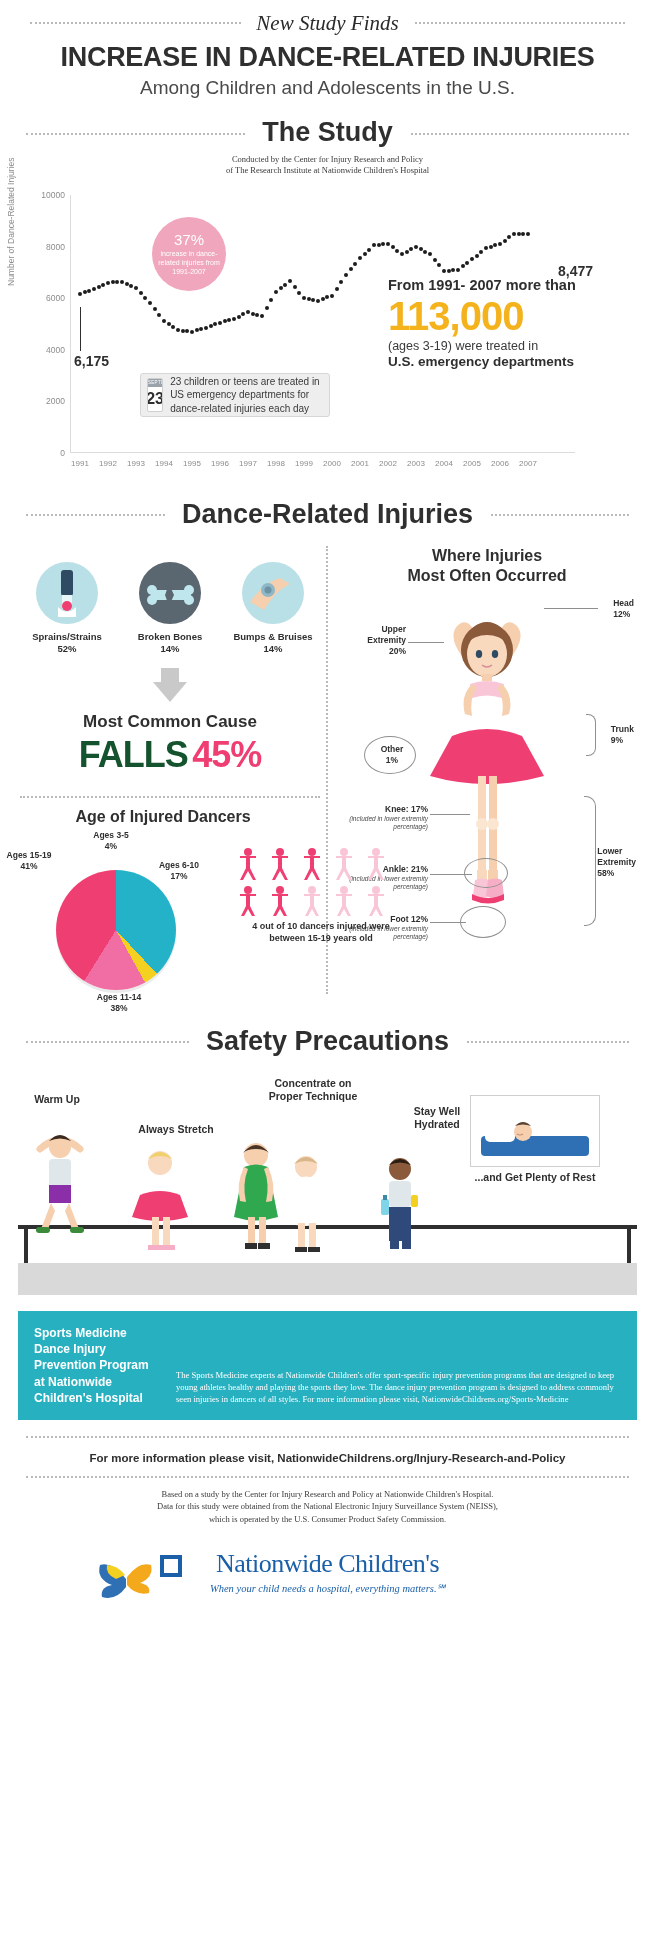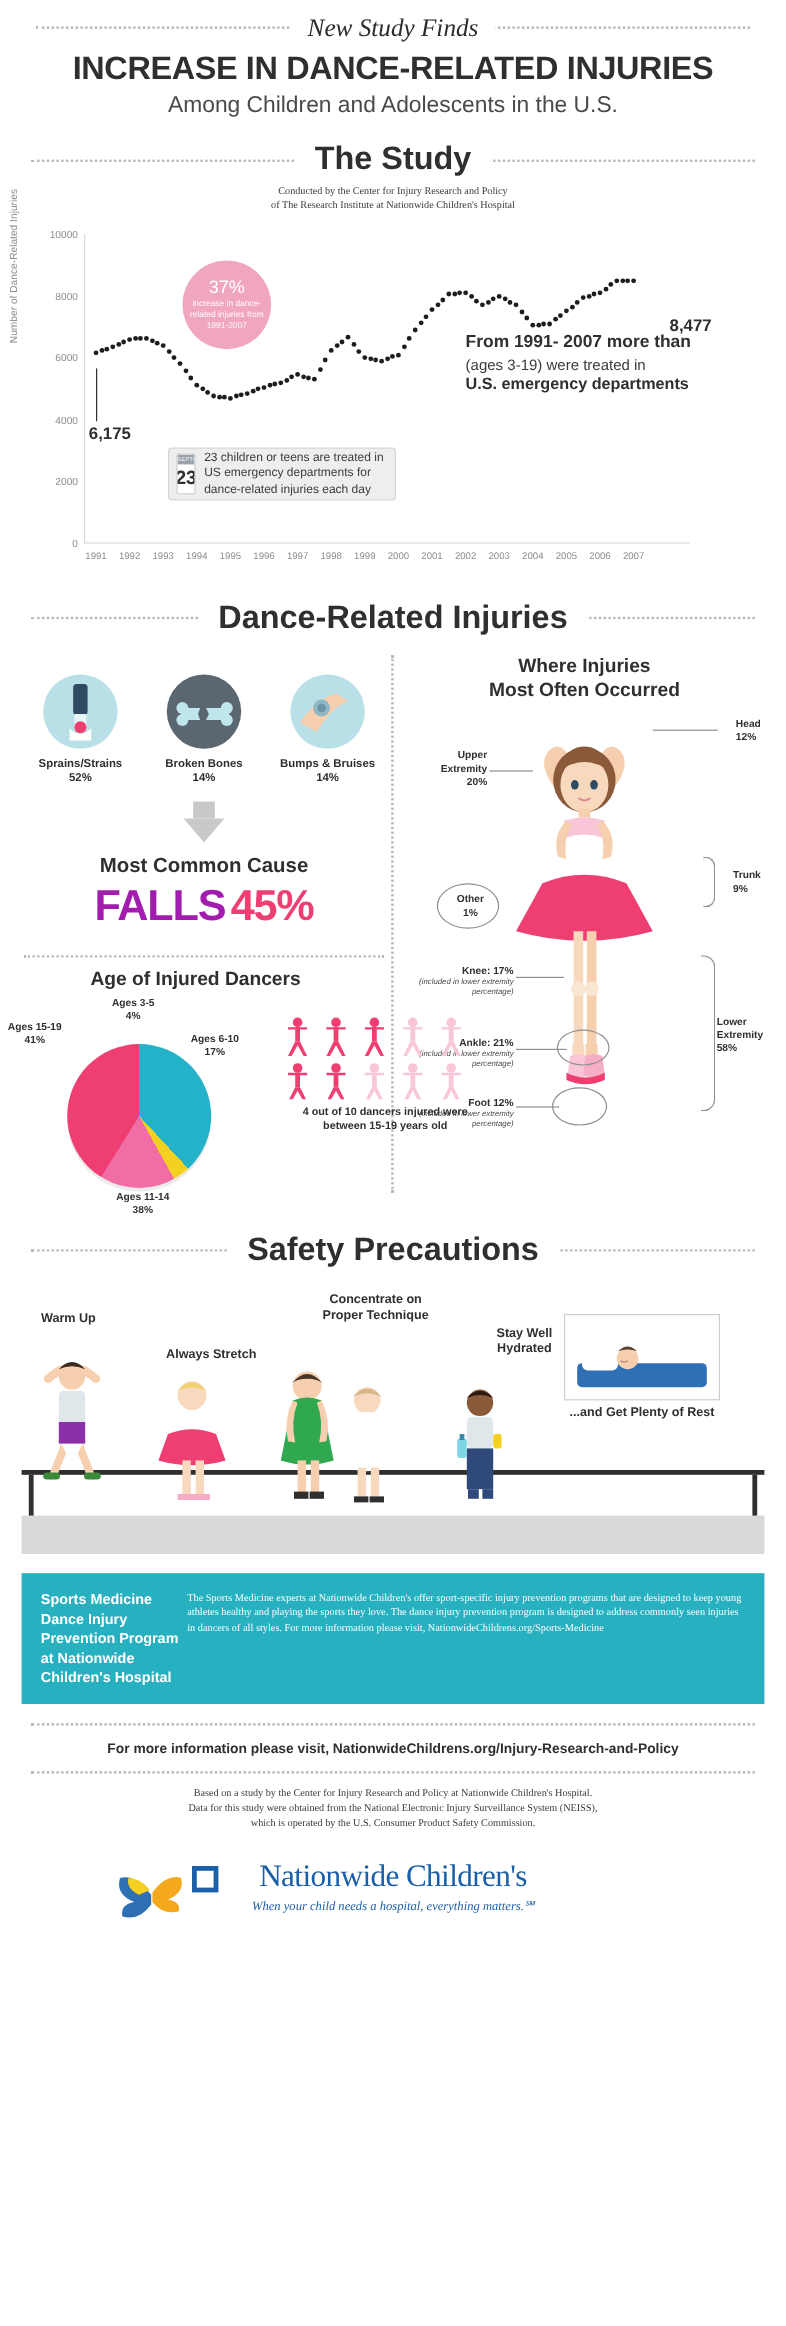--- a/index.html
+++ b/index.html
@@ -150,21 +150,21 @@
 
   .arrow-down {
     width:0; height:0; margin: 14px auto 0 auto;
     border-left:17px solid transparent; border-right:17px solid transparent;
     border-top:20px solid #c9c9c9;
   }
   .arrow-stem { width:18px; height:14px; background:#c9c9c9; margin: 14px auto 0 auto; }
 
   .cause-title { text-align:center; font-size:17px; font-weight:bold; color:#2f2f2f; margin-top:10px; }
   .cause-big { text-align:center; margin-top:2px; }
-  .cause-big .falls { font-size:36px; font-weight:bold; color:#a21caf; letter-spacing:-1px; }
+  .cause-big .falls { font-size:36px; font-weight:bold; color:#14532d; letter-spacing:-1px; }
   .cause-big .pct { font-size:36px; font-weight:bold; color:#ef3e72; letter-spacing:-1px; }
 
   
   .bodymap { position:absolute; left:332px; top:8px; width:310px; height:460px; }
   .bodymap .col-title2 { text-align:center; font-size:16px; font-weight:bold; color:#2f2f2f; line-height:1.25; }
   .bm-label { position:absolute; font-size:8.5px; font-weight:bold; color:#2f2f2f; line-height:1.3; }
   .bm-label .sub { font-weight:normal; font-size:6.5px; font-style:italic; color:#4a4a4a; display:block; }
   .bm-oval {
     position:absolute; border:1px solid #8f8f8f; border-radius:50%;
   }
@@ -192,21 +192,21 @@
   
   .safety { position:relative; margin-top:6px; height:240px; }
   .sf-label { position:absolute; font-size:10.5px; font-weight:bold; color:#2f2f2f; text-align:center; line-height:1.25; }
   .barre { position:absolute; left:18px; right:18px; top:162px; height:4px; background:#2f2f2f; }
   .barre-post { position:absolute; width:4px; height:34px; background:#2f2f2f; top:166px; }
   .floor { position:absolute; left:18px; right:18px; top:200px; height:32px; background:#d9d9d9; }
   .rest-box { position:absolute; left:470px; top:32px; width:130px; height:72px; border:1px solid #cfcfcf; background:#fff; }
   .rest-caption { position:absolute; left:470px; top:108px; width:130px; text-align:center; font-size:10.5px; font-weight:bold; color:#2f2f2f;}
 
   
-  .teal { margin: 8px 18px 0 18px; background:#27b0c0; color:#fff; padding:14px 16px; display:flex; gap:2px; }
+  .teal { margin: 8px 18px 0 18px; background:#27b0c0; color:#fff; padding:14px 16px; display:flex; gap:22px;align-items:flex-end; }
   .teal .c1 { width:120px; font-size:12px; font-weight:bold; line-height:1.35; }
   .teal .c2 { flex:1; font-family:"Liberation Serif", serif; font-size:8.6px; line-height:1.45; }
   .teal .c3 { width:150px; font-size:8.6px; line-height:1.45; }
   .teal .c3 .h { font-weight:bold; margin-bottom:2px; }
   .teal ol { margin:0; padding-left:13px; }
 
   
   .more {
     text-align:center; font-size:11.5px; font-weight:bold; color:#2f2f2f; margin-top:14px;
   }
@@ -386,20 +386,21 @@
     <div class="box23">
       <div class="cal">
         <div class="hdr">SEPTEMBER</div>
         <div class="num">23</div>
       </div>
       <div class="txt">23 children or teens are treated in US emergency departments for dance-related injuries each day</div>
     </div>
 
     <div class="right-block">
       <div class="l1">From 1991- 2007 more than</div>
+      <div class="big-num">113,000</div>
       <div class="l2">(ages 3-19) were treated in</div>
       <div class="l3">U.S. emergency departments</div>
     </div>
   </div>
 
   <div class="sec-title-wrap">
     <div class="dotted-rule"></div>
     <span class="sec-title big">Dance-Related Injuries</span>
   </div>
 

